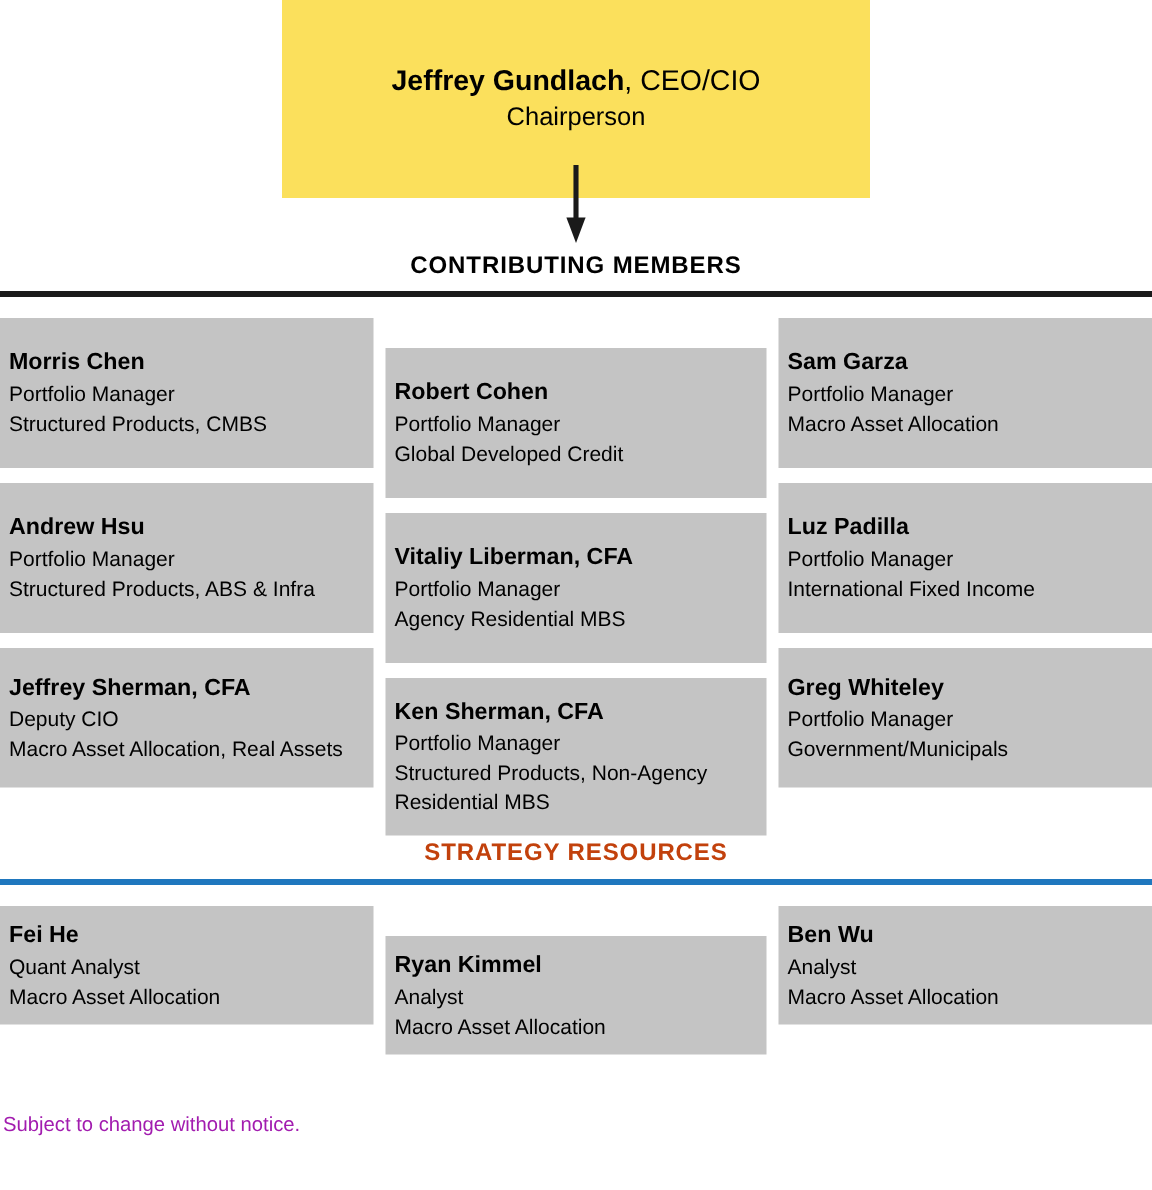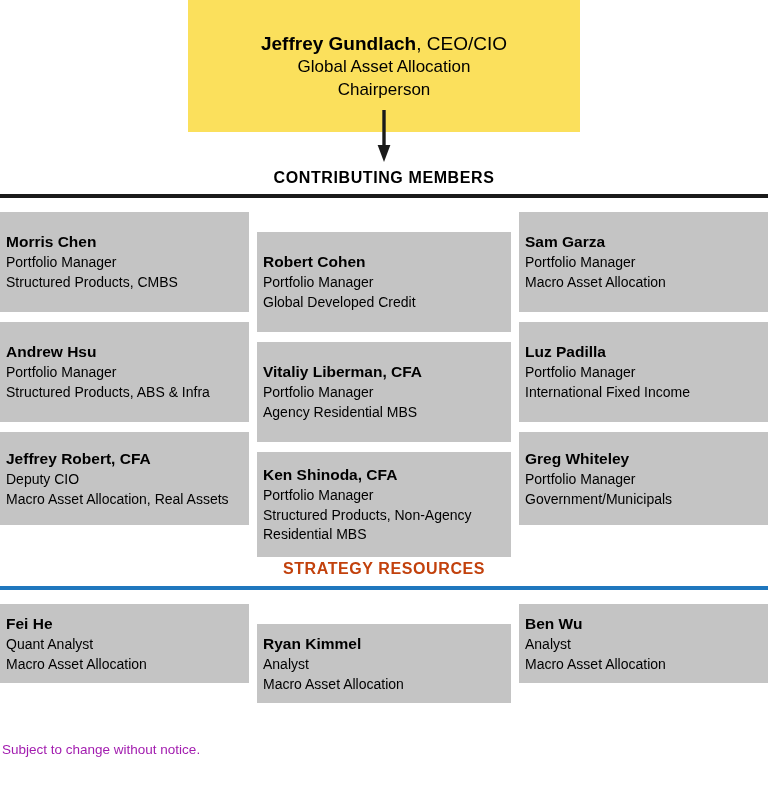--- a/index.html
+++ b/index.html
@@ -150,21 +150,20 @@
 </style>
 </head>
 <body>
 
 <div class="page">
 
   <div class="leader-box">
     <div class="leader-line1">
       <span class="leader-name">Jeffrey Gundlach</span><span class="leader-role">, CEO/CIO</span>
     </div>
-    <div class="leader-line2">Global Asset Allocation</div>
     <div class="leader-line3">Chairperson</div>
   </div>
 
   <svg class="arrow" viewBox="0 0 14 52">
     <line x1="7" y1="0" x2="7" y2="38" stroke="#1A1A1A" stroke-width="3.4"></line>
     <polygon points="7,52 0.6,35 13.4,35" fill="#1A1A1A"></polygon>
   </svg>
 
   <div class="section-heading heading-contributing">CONTRIBUTING MEMBERS</div>
   <div class="rule rule-black"></div>
@@ -195,26 +194,26 @@
     <div class="c-title">Portfolio Manager</div>
     <div class="c-focus">Agency Residential MBS</div>
   </div>
   <div class="card col-3 row-2">
     <div class="c-name">Luz Padilla</div>
     <div class="c-title">Portfolio Manager</div>
     <div class="c-focus">International Fixed Income</div>
   </div>
 
   <div class="card col-1 row-3">
-    <div class="c-name">Jeffrey Robert, CFA</div>
+    <div class="c-name">Jeffrey Sherman, CFA</div>
     <div class="c-title">Deputy CIO</div>
     <div class="c-focus">Macro Asset Allocation, Real Assets</div>
   </div>
   <div class="card col-2 row-3-tall">
-    <div class="c-name">Ken Shinoda, CFA</div>
+    <div class="c-name">Ken Sherman, CFA</div>
     <div class="c-title">Portfolio Manager</div>
     <div class="c-focus">Structured Products, Non-Agency</div>
     <div class="c-focus2">Residential MBS</div>
   </div>
   <div class="card col-3 row-3">
     <div class="c-name">Greg Whiteley</div>
     <div class="c-title">Portfolio Manager</div>
     <div class="c-focus">Government/Municipals</div>
   </div>
 

